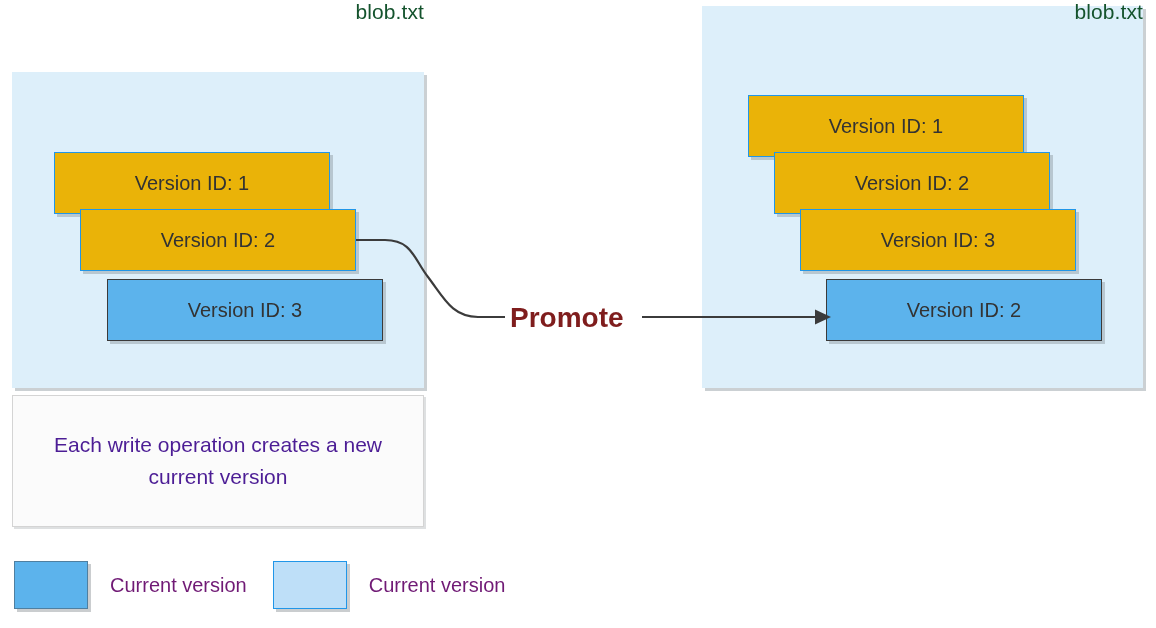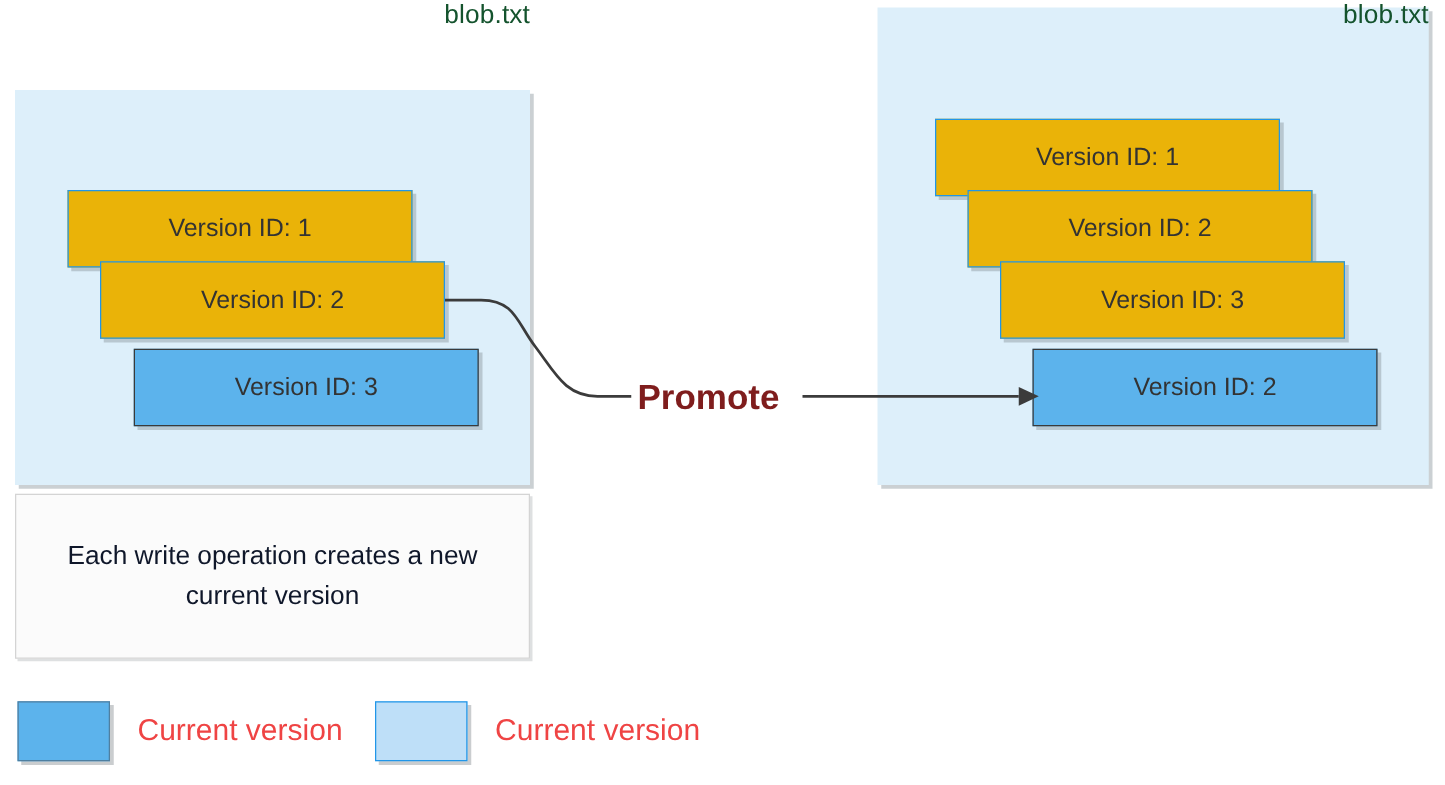--- a/index.html
+++ b/index.html
@@ -79,21 +79,21 @@
     box-sizing: border-box;
     background: #fbfbfb;
     border: 1px solid #d4d4d4;
     box-shadow: 2px 2px 0 0 rgba(160,165,170,0.35);
     display: flex;
     align-items: center;
     justify-content: center;
     text-align: center;
     font-size: 21px;
     line-height: 32px;
-    color: #0f172a;
+    color: #4c1d95;
     padding: 6px 10px;
   }
   #caption-left  { left: 12px;  top: 395px; width: 412px; height: 132px; }
   #caption-right { left: 702px; top: 395px; width: 441px; height: 132px; }
 
   
   #connector {
     position: absolute;
     left: 340px;
     top: 215px;
@@ -132,22 +132,22 @@
   }
   .legend-swatch.current {
     background: #5cb3ec;
     border: 1px solid #4f7fa0;
   }
   .legend-swatch.prev {
     background: #bedff8;
     border: 1px solid #2196e8;
   }
   .legend-label {
-    font-size: 24px;
-    color: #ef4444;
+    font-size: 20px;
+    color: #701a75;
     margin-left: 22px;
     white-space: nowrap;
   }
   #legend-gap { width: 26px; }
 </style>
 </head>
 <body>
 
 <div class="stage">
 

